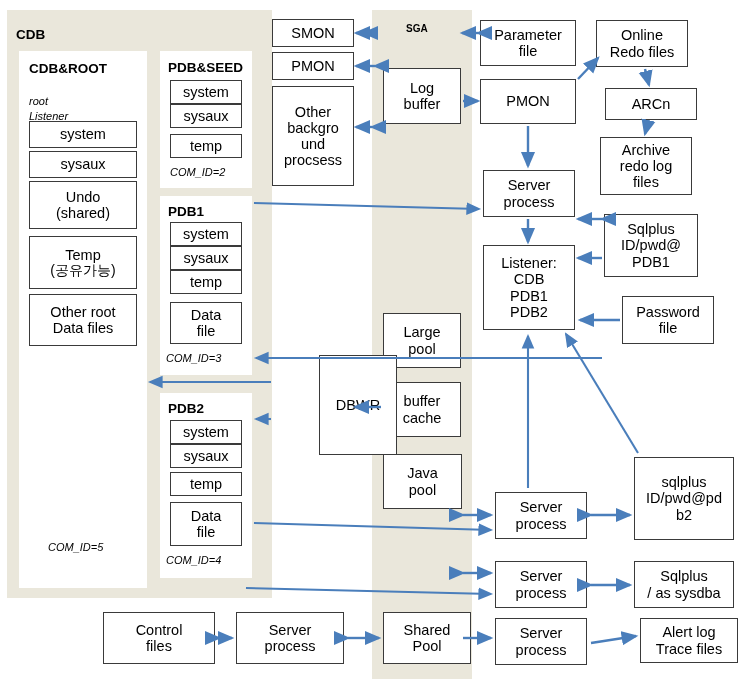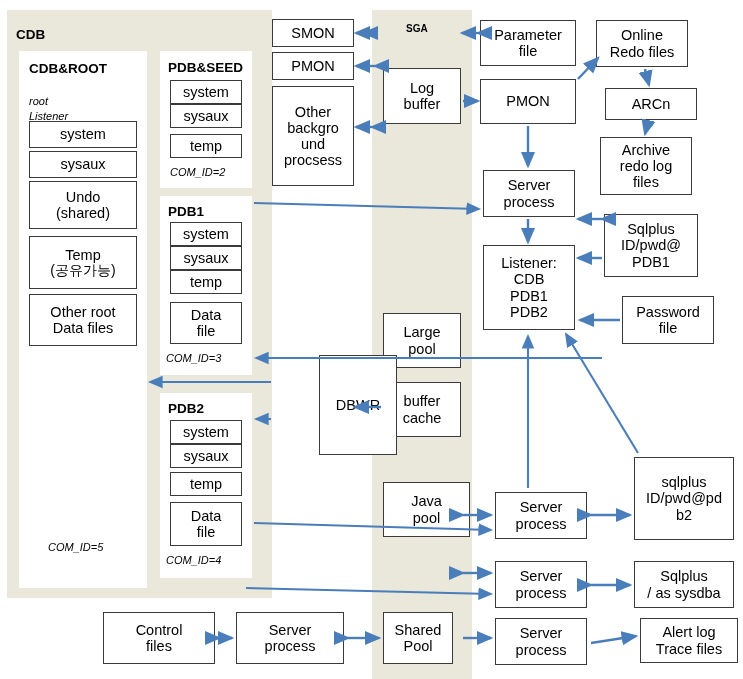--- a/index.html
+++ b/index.html
@@ -129,25 +129,25 @@
 buffer</span>
   </div>
   <div class="box" style="left:383px;top:313px;width:78px;height:55px;">
     <span style="white-space:pre-line;">Large
 pool</span>
   </div>
   <div class="box" style="left:383px;top:382px;width:78px;height:55px;">
     <span style="white-space:pre-line;">buffer
 cache</span>
   </div>
-  <div class="box" style="left:383px;top:454px;width:87px;height:55px;margin-top:28px;">
+  <div class="box" style="left:383px;top:454px;width:79px;height:55px;">
     <span style="white-space:pre-line;">Java
 pool</span>
   </div>
-  <div class="box" style="left:383px;top:612px;width:70px;height:52px;">
+  <div class="box" style="left:383px;top:612px;width:88px;height:52px;">
     <span style="white-space:pre-line;">Shared
 Pool</span>
   </div>
 
   <div class="box" style="left:273px;top:355px;width:78px;height:100px;margin-left:46px;">
     <span>DBWR</span>
   </div>
 
   <div class="box" style="left:480px;top:20px;width:96px;height:46px;">
     <span style="white-space:pre-line;">Parameter

